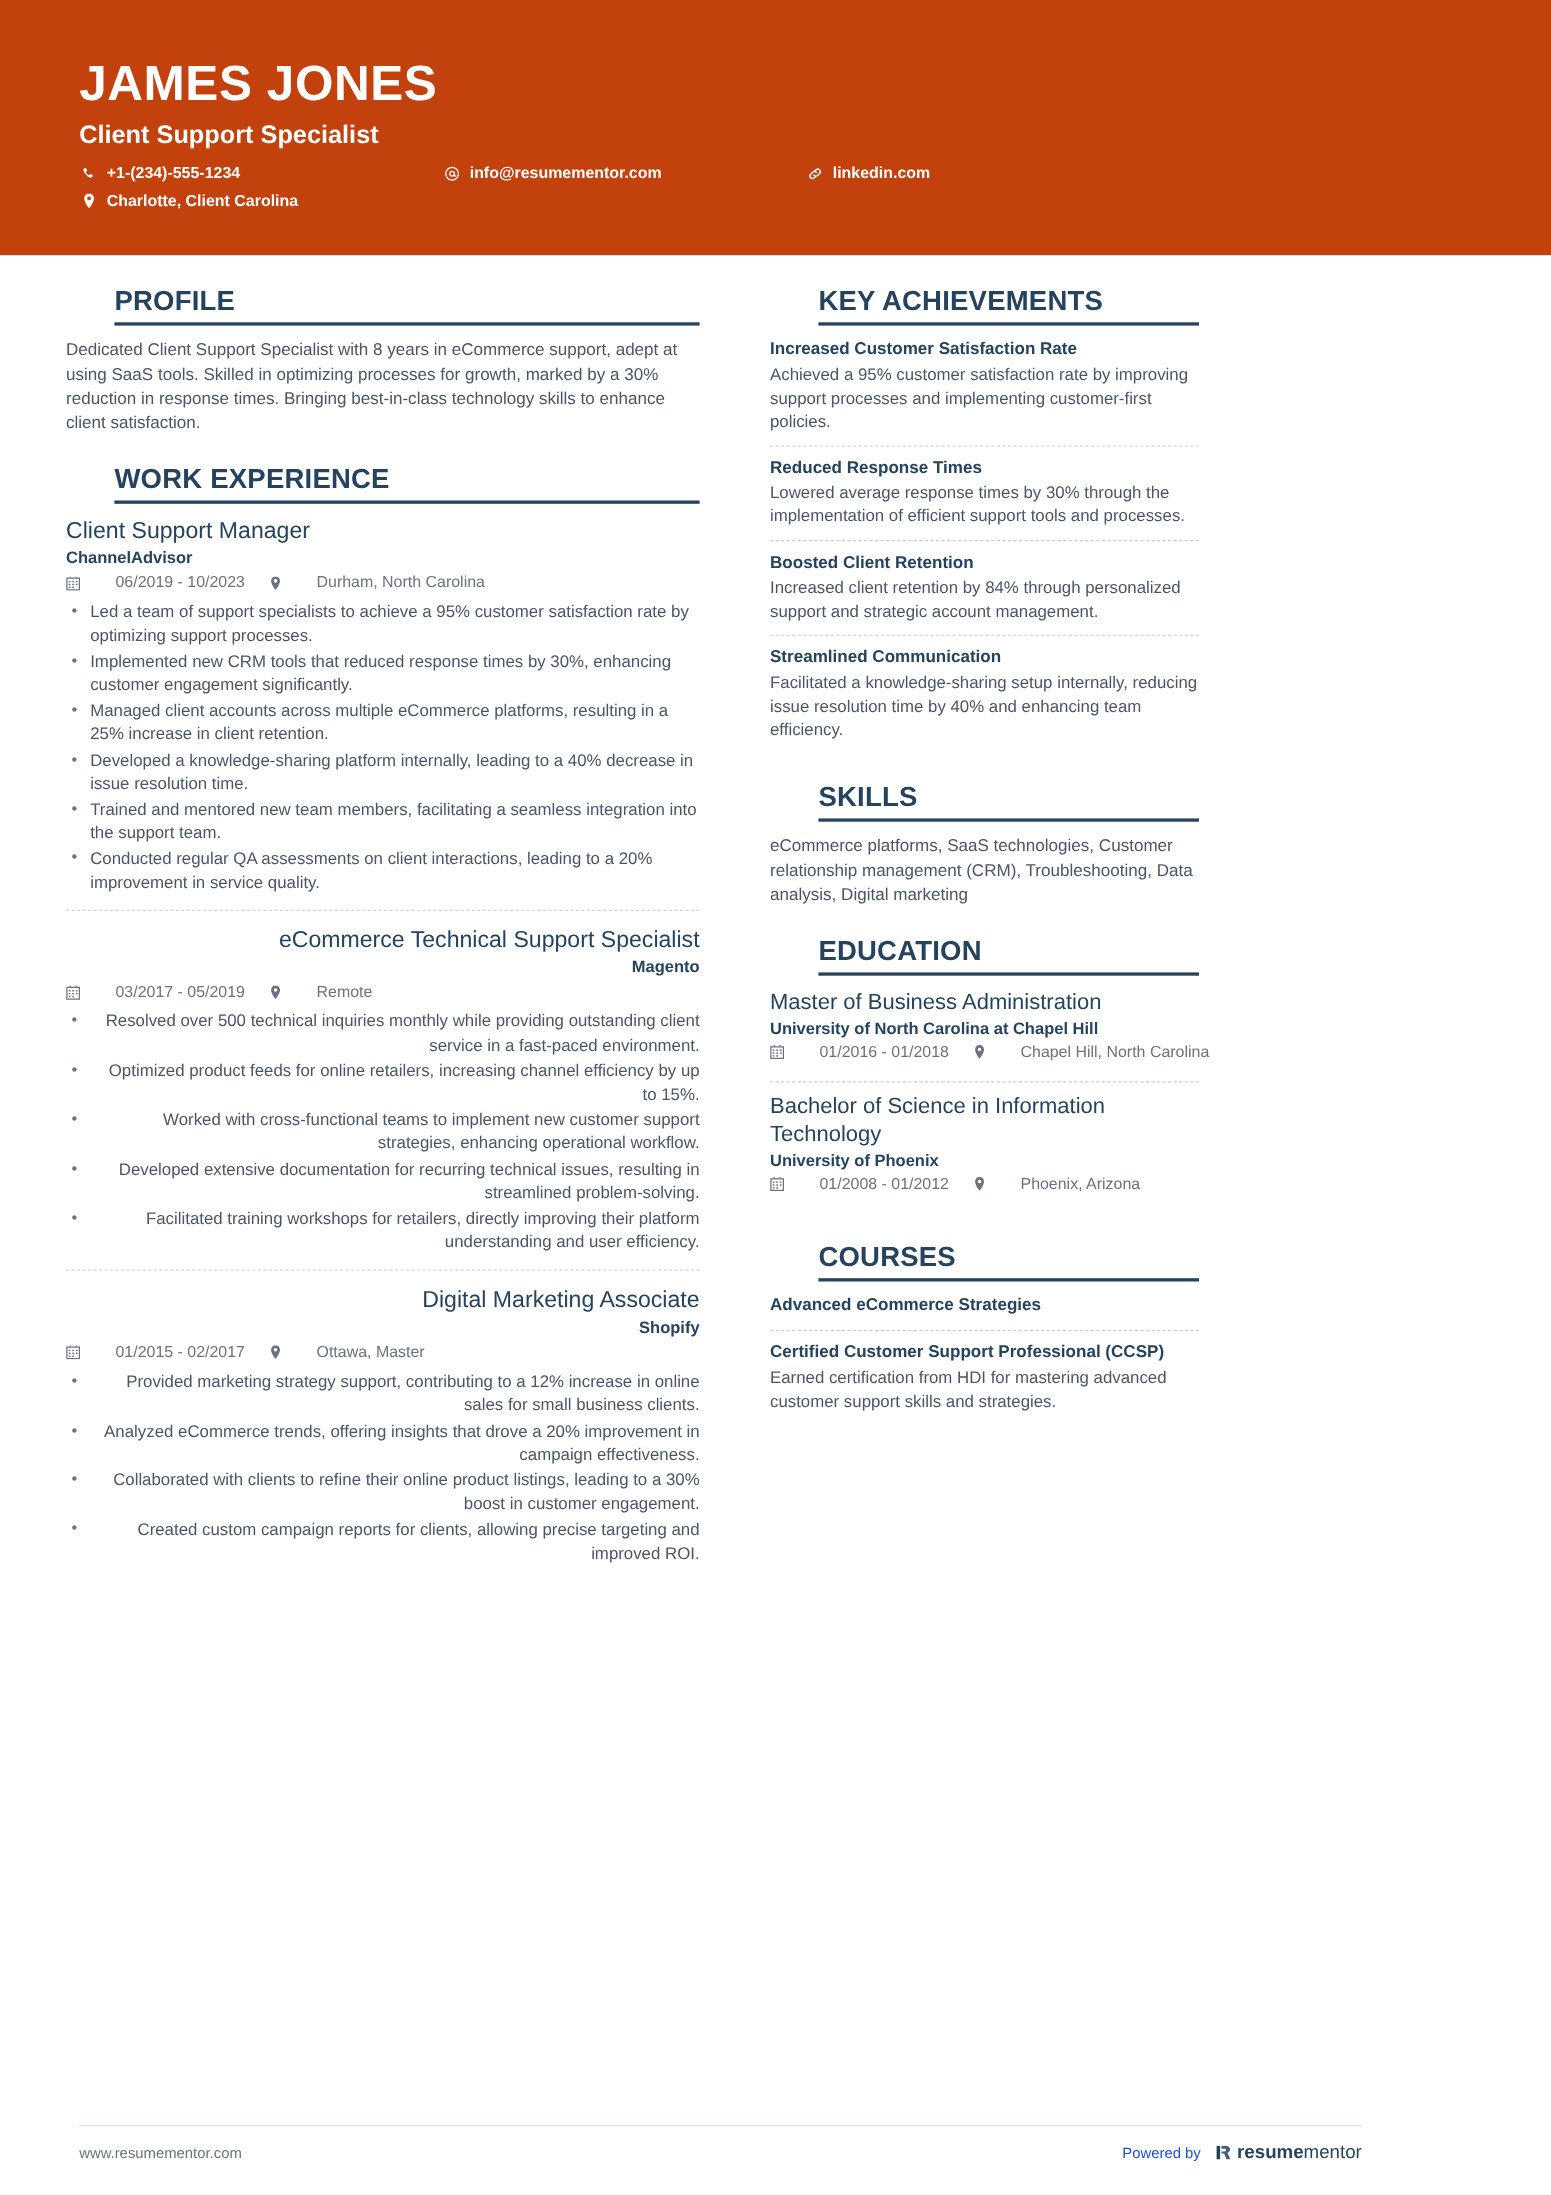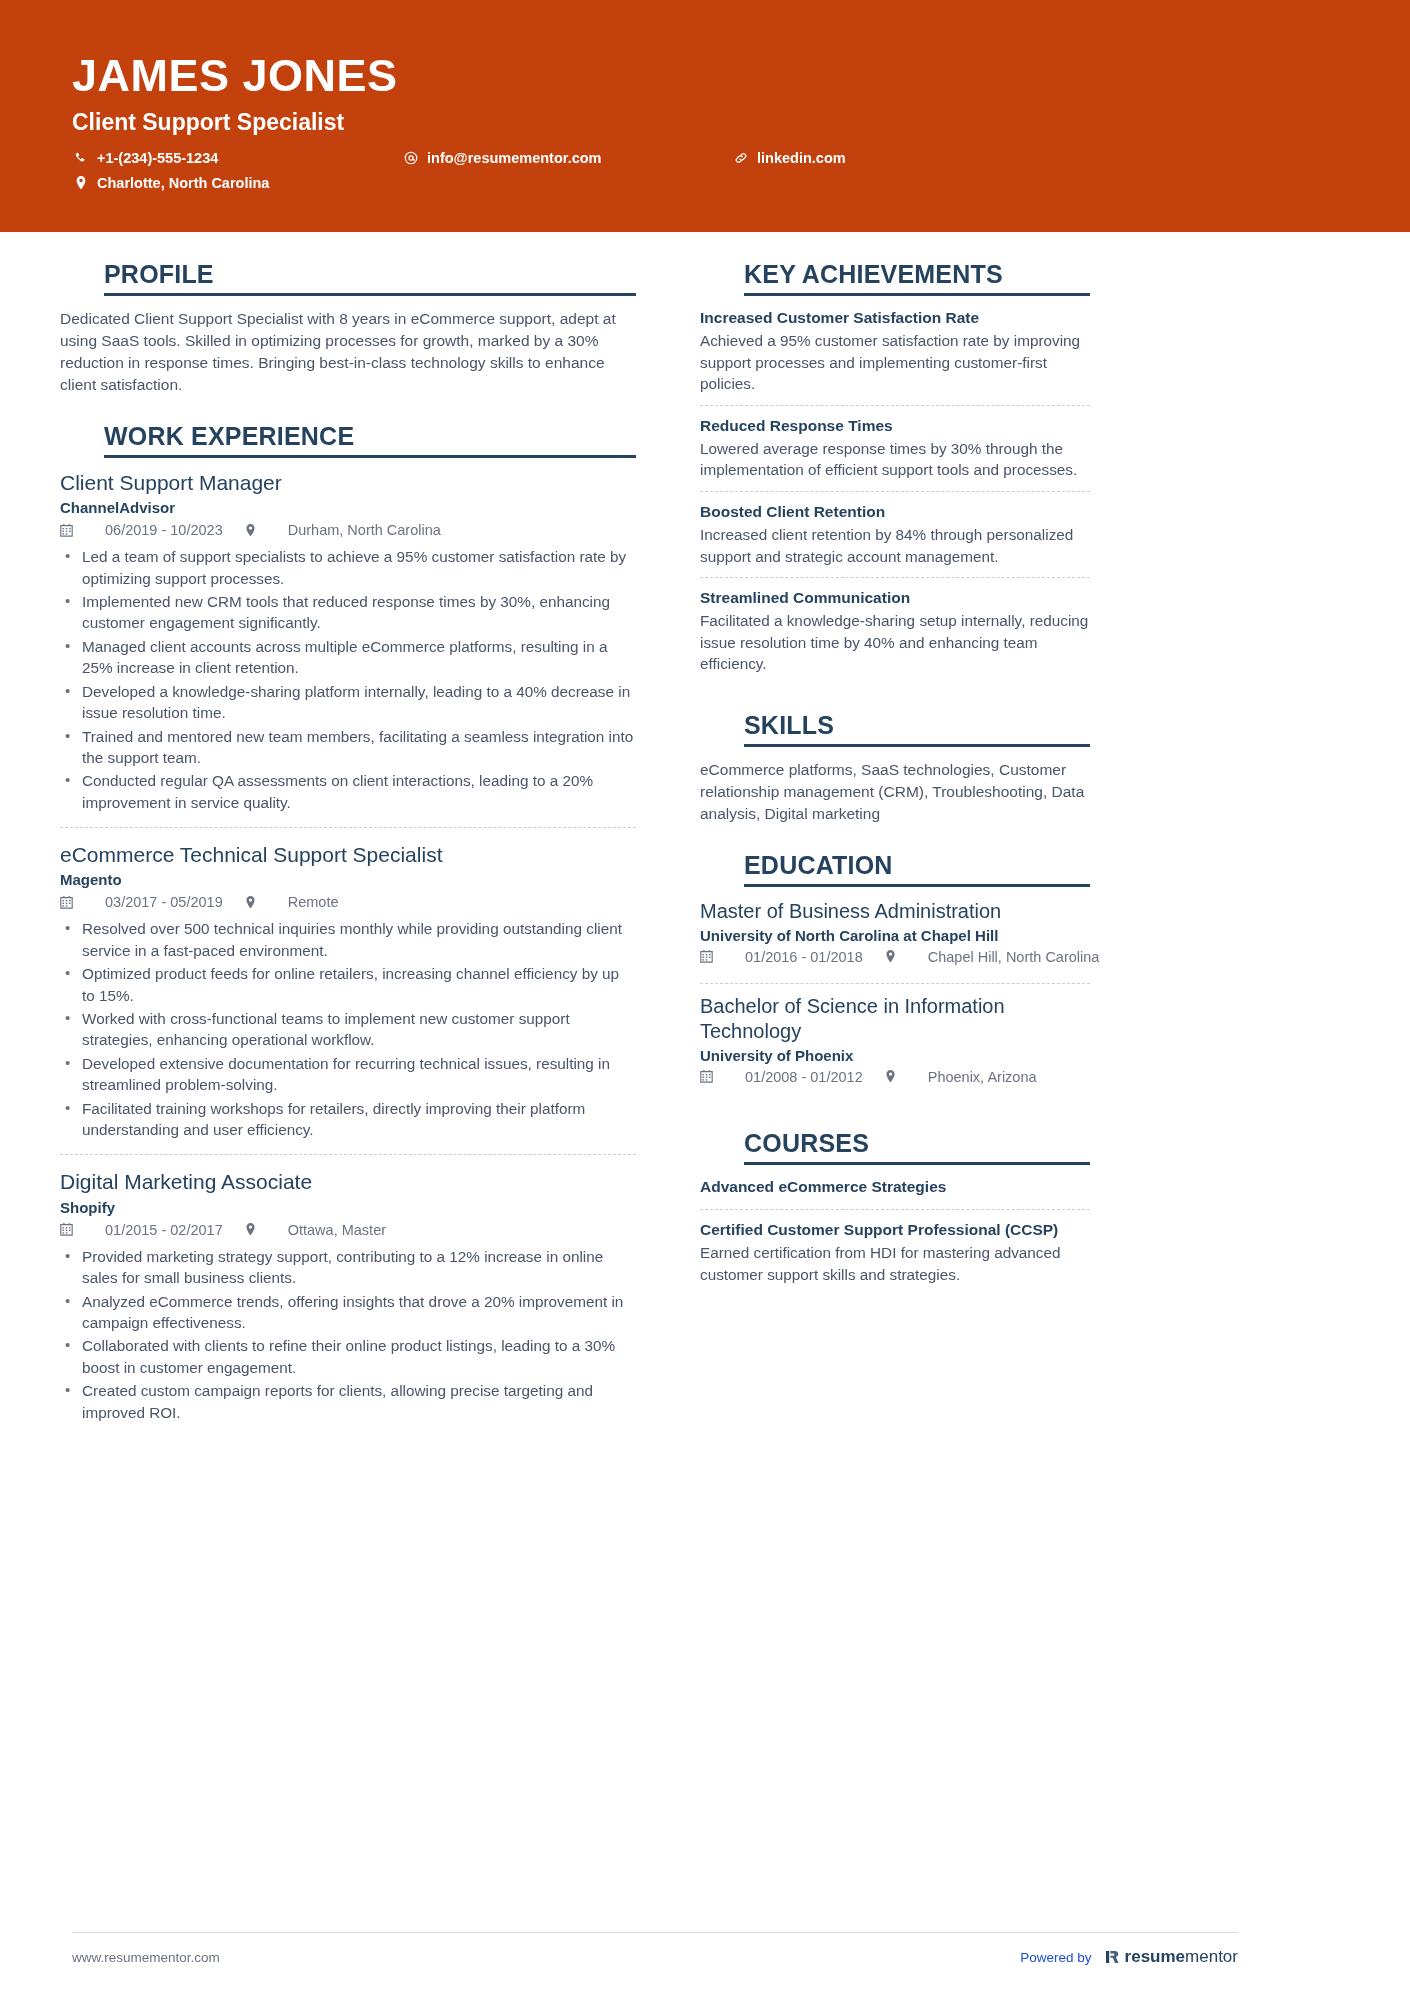--- a/index.html
+++ b/index.html
@@ -101,20 +101,21 @@
     font-size: 15.5px;
     line-height: 1.42;
     color: #4a5568;
   }
 
   
   .job { padding-bottom: 12px; }
   .job + .job {
     border-top: 1px dashed #c9cdd3;
     padding-top: 14px;
+    text-align: right;
   }
   .job-role {
     font-size: 21px;
     color: #25435f;
     font-weight: 400;
     line-height: 1.25;
     margin-bottom: 3px;
   }
   .job-company {
     font-size: 15px;
@@ -289,21 +290,21 @@
       </span>
       <span>linkedin.com</span>
     </div>
 
     <div class="contact-item w1">
       <span class="ic">
         <svg width="12" height="14" viewBox="0 0 12 16" fill="#ffffff">
             <path d="M6 0C3.2 0 1 2.2 1 5c0 3.6 4.3 10 5 10s5-6.4 5-10c0-2.8-2.2-5-5-5zm0 7a2 2 0 1 1 0-4 2 2 0 0 1 0 4z"></path>
           </svg>
       </span>
-      <span>Charlotte, North Carolina</span>
+      <span>Charlotte, Client Carolina</span>
     </div>
 
   </div>
 </div>
 
 <div class="content">
 
   <div class="col-left">
 
     <div class="sec-title first">PROFILE</div>

